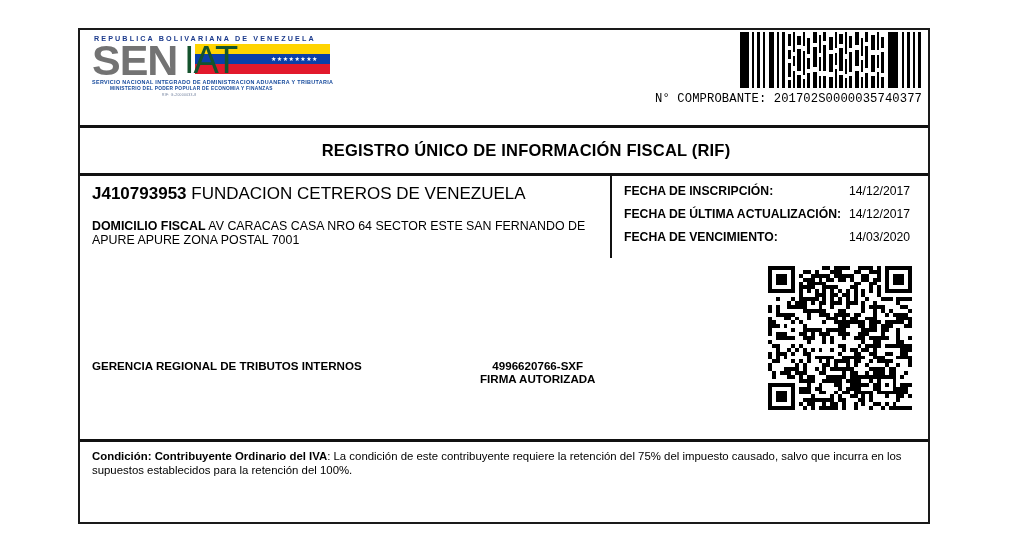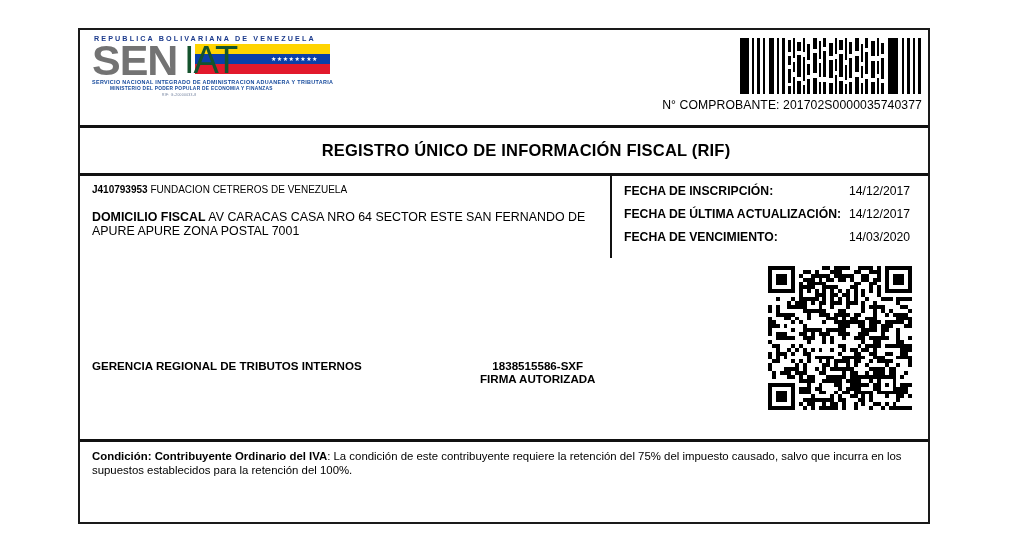--- a/index.html
+++ b/index.html
@@ -127,23 +127,24 @@
     color: #6b7b99;
     margin-top: 2px;
     margin-left: 70px;
     white-space: nowrap;
   }
 
   
   .barcode-block {
     position: absolute;
     right: 4px;
-    top: 8px;
+    top: 2px;
     width: 280px;
     text-align: right;
+    font-family: Liberation Mono, monospace;
   }
   .barcode {
     height: 56px;
     width: 184px;
     margin-left: auto;
     margin-right: 2px;
     display: block;
   }
   .comprobante {
     font-size: 12.2px;
@@ -176,21 +177,21 @@
     height: 82px;
     box-sizing: border-box;
   }
   .info-left {
     position: absolute;
     left: 12px;
     top: 8px;
     width: 518px;
   }
   .rif-line {
-    font-size: 10px;
+    font-size: 17px;
     white-space: nowrap;
     margin-bottom: 16px;
   }
   .rif-line b { font-weight: bold; }
   .dom-line {
     font-size: 12.4px;
     line-height: 13.5px;
   }
   .dom-line b { font-weight: bold; }
 
@@ -412,21 +413,21 @@
       </div>
     </div>
 
     <div class="mid-band">
 
       <div class="gerencia">
         <div>GERENCIA REGIONAL DE TRIBUTOS INTERNOS</div>
       </div>
 
       <div class="firma">
-        <div>1838515586-SXF</div>
+        <div>4996620766-SXF</div>
         <div>FIRMA AUTORIZADA</div>
       </div>
 
       <div class="qr-wrap">
         <svg viewBox="0 0 37 37" shape-rendering="crispEdges">
           <rect width="37" height="37" fill="#ffffff"></rect>
           <g fill="#000000" id="qr-cells">
               <rect x="0" y="0" width="1" height="1"></rect>
               <rect x="1" y="0" width="1" height="1"></rect>
               <rect x="2" y="0" width="1" height="1"></rect>

